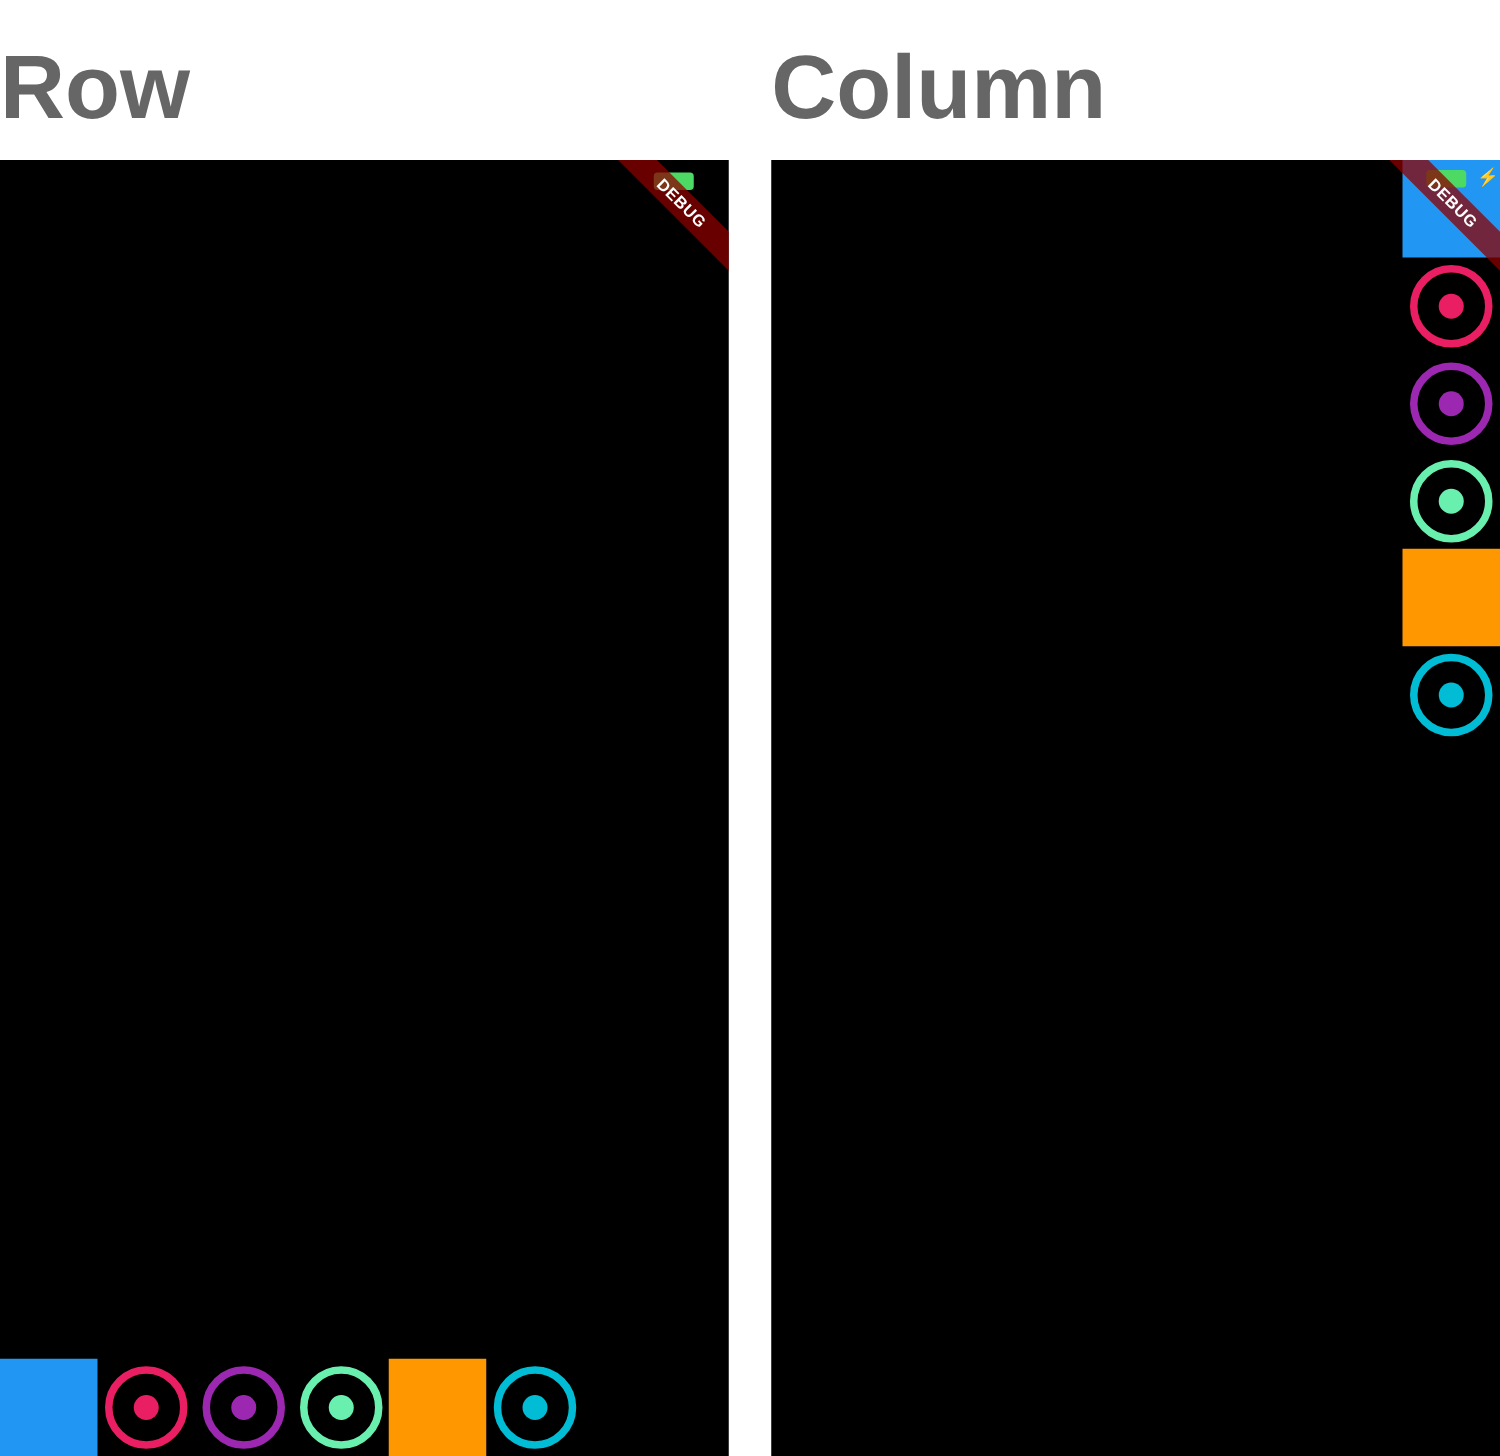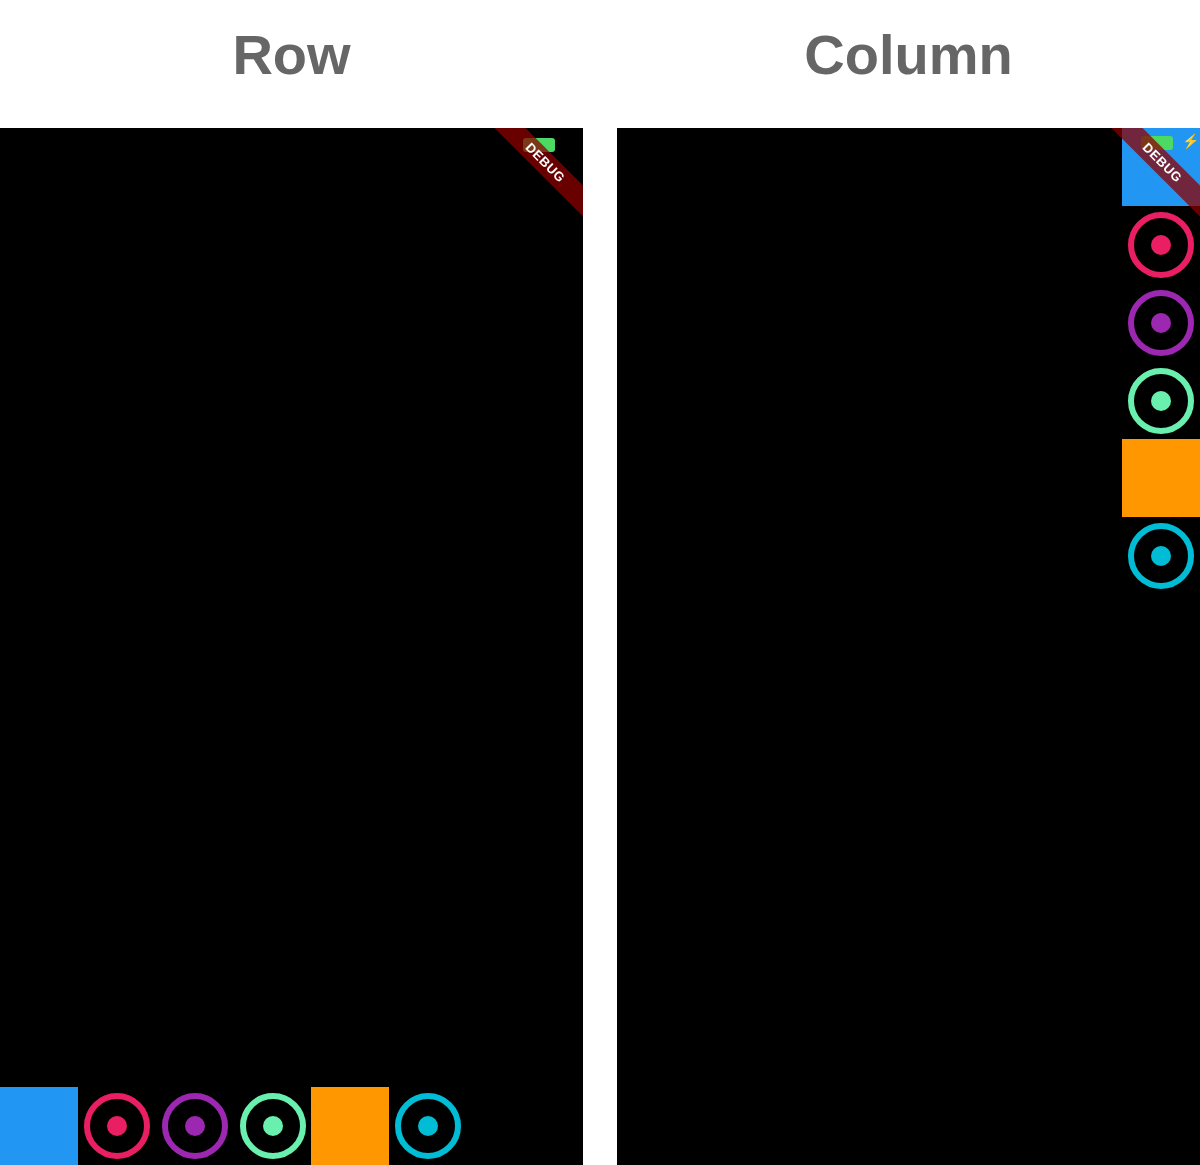--- a/index.html
+++ b/index.html
@@ -1,20 +1,20 @@
 <!DOCTYPE html>
 <html><head>
 <meta charset="utf-8">
 <style>
   * { margin: 0; padding: 0; box-sizing: border-box; }
   html, body { width: 1200px; height: 1165px; background: #ffffff; overflow: hidden; }
   body { position: relative; font-family: "Liberation Sans", sans-serif; }
   .title {
-    position: absolute; top: 5px; font-size: 56px; font-weight: bold; color: #666666;
-    text-align: center; line-height: 100px;
+    position: absolute; top: 20px; font-size: 72px; font-weight: bold; color: #666666;
+    text-align: left; line-height: 100px;
   }
   #title-row { left: 0; width: 583px; }
   #title-col { left: 617px; width: 583px; }
   .screen { position: absolute; top: 128px; height: 1037px; background: #000000; overflow: hidden; }
   #screen-row { left: 0; width: 583px; }
   #screen-col { left: 617px; width: 583px; }
   .sq { position: absolute; width: 78px; height: 78px; }
   .ring { position: absolute; width: 66px; height: 66px; border-radius: 50%; border: 6px solid; }
   .ring .dot { position: absolute; left: 50%; top: 50%; width: 20px; height: 20px; margin: -10px 0 0 -10px; border-radius: 50%; }
   .ribbon {

